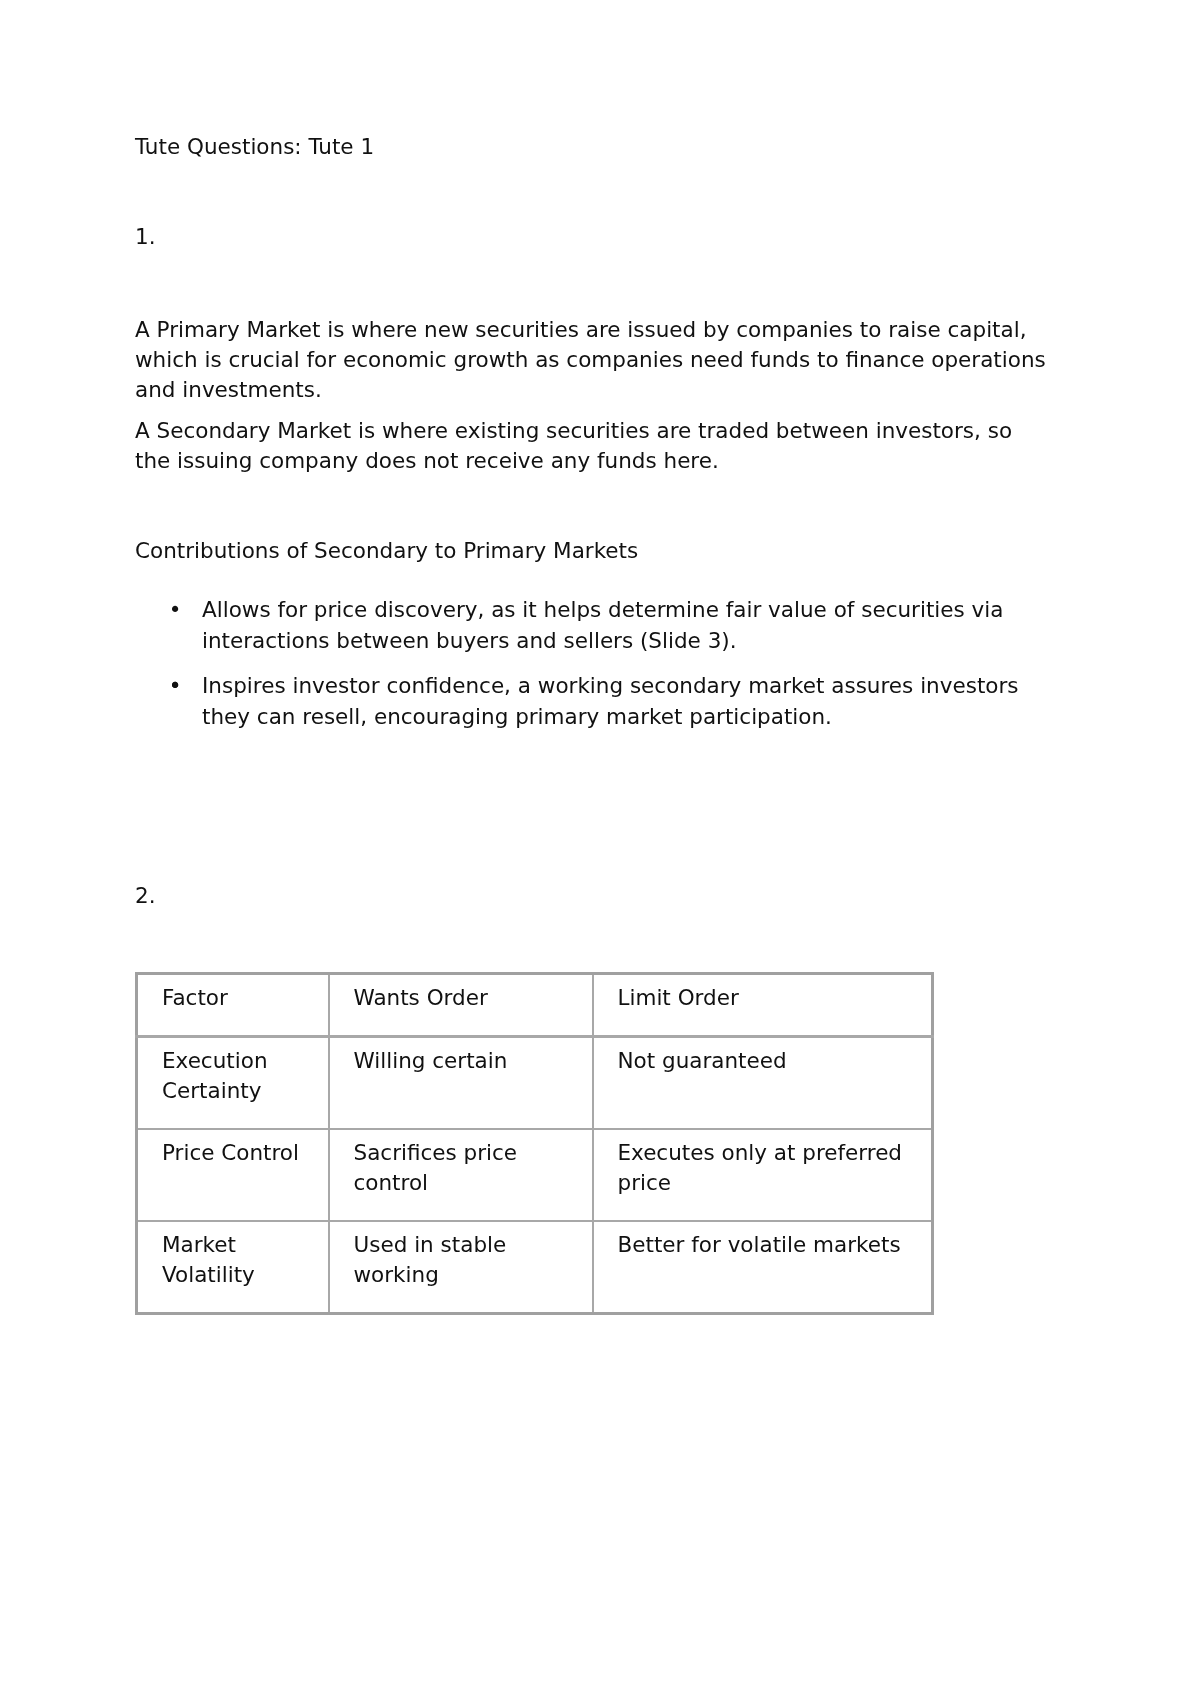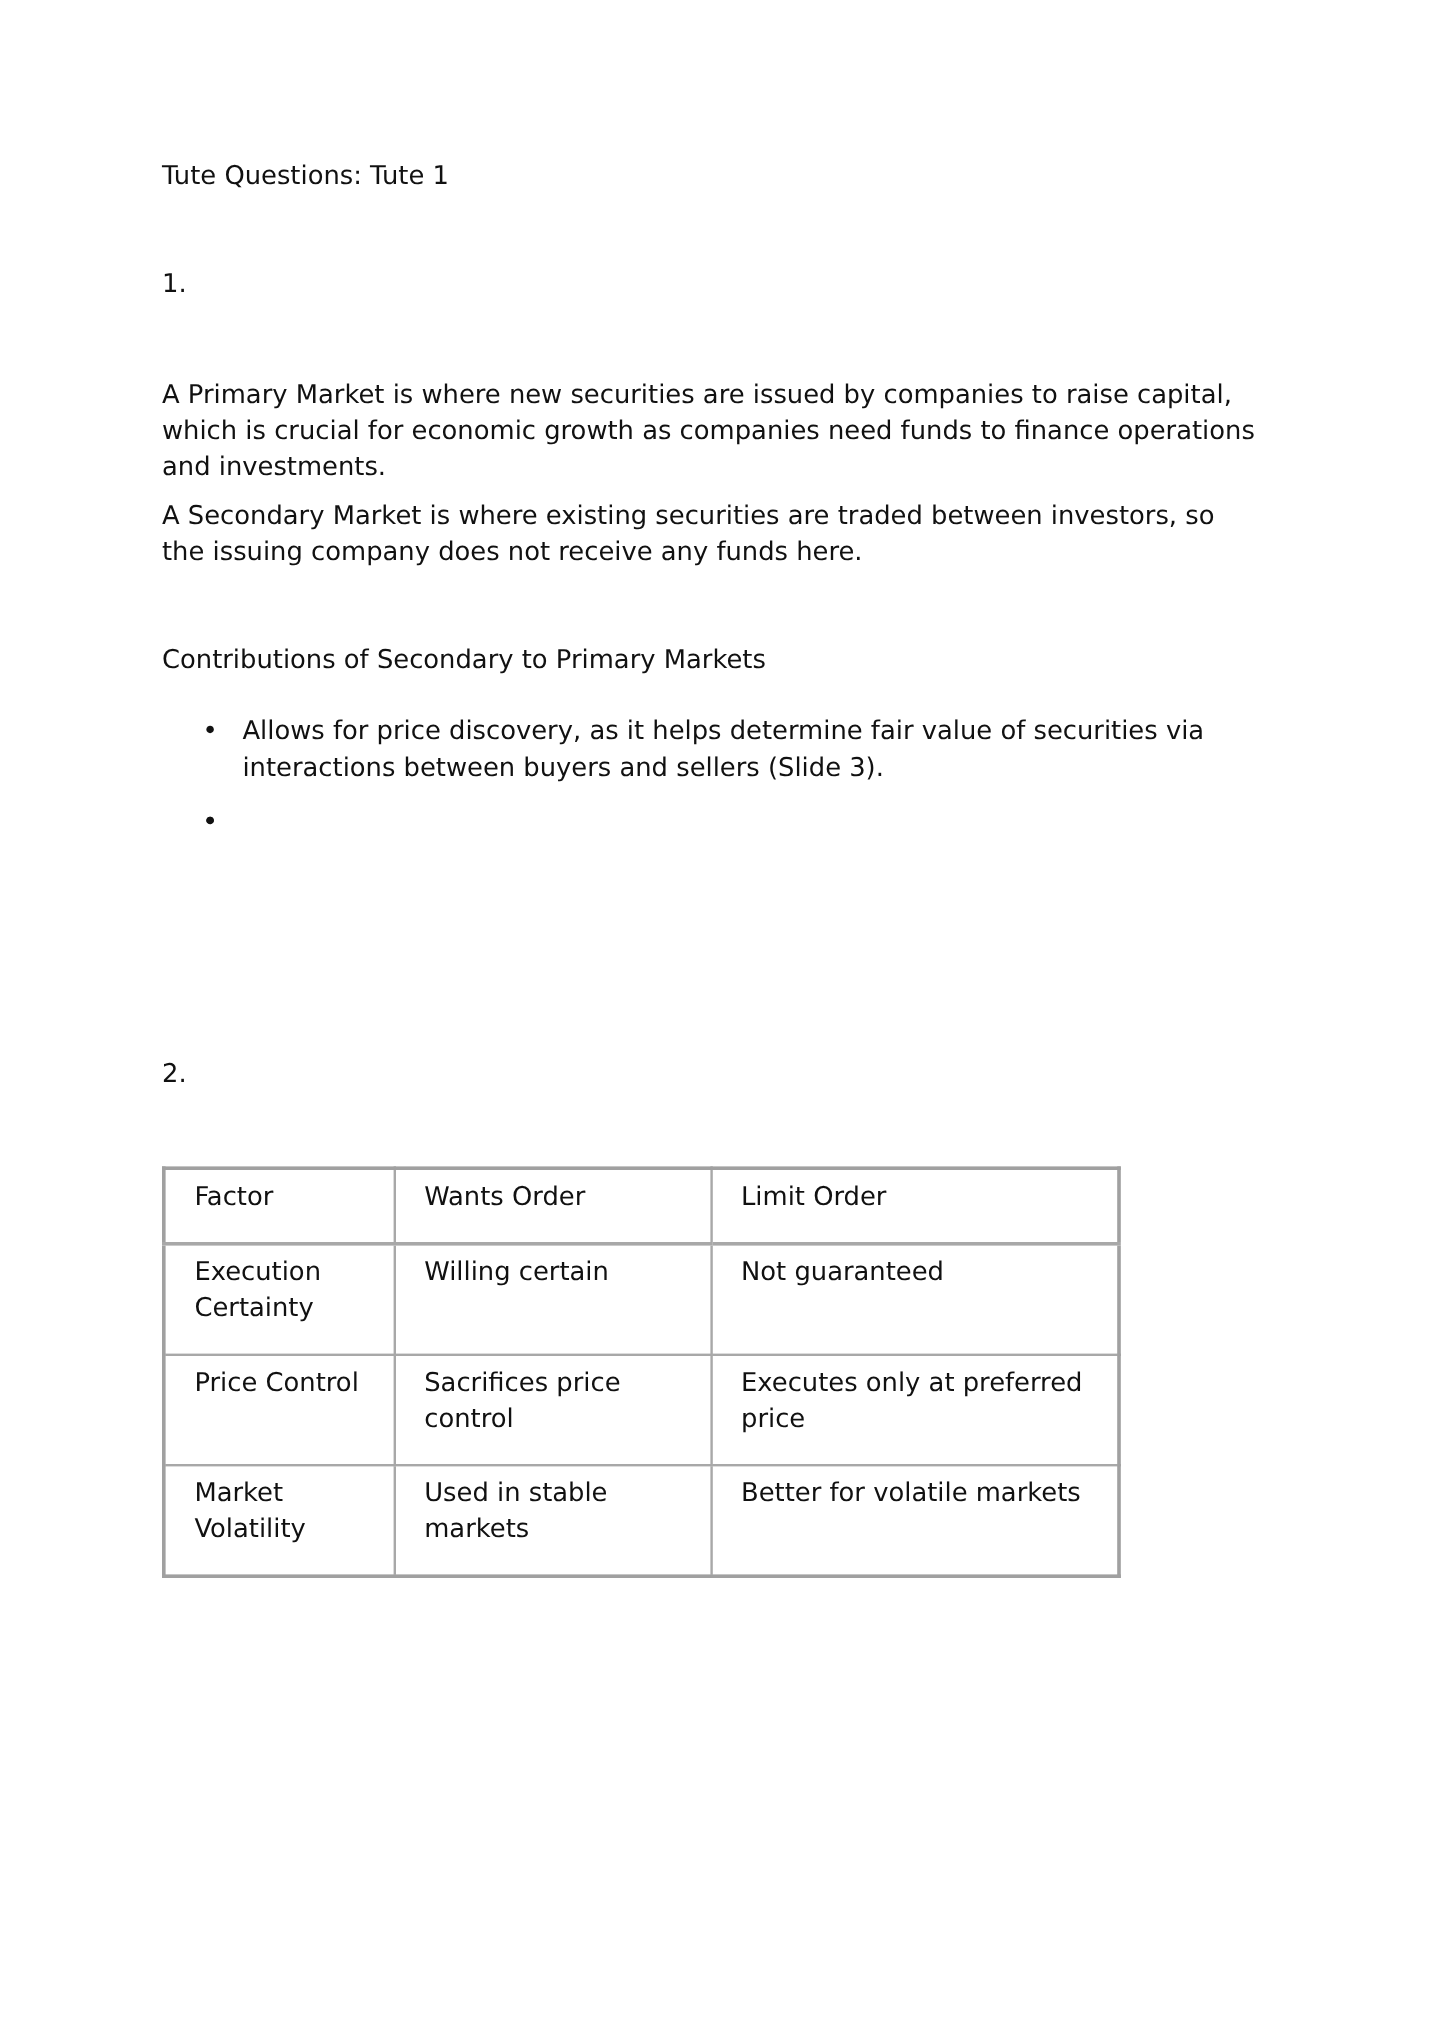--- a/index.html
+++ b/index.html
@@ -104,20 +104,21 @@
   <ul class="bullets">
     <li>
       <span class="bullet">•</span>
       <span class="btext">Allows for price discovery, as it helps determine fair value of securities via interactions between buyers and sellers (Slide 3).</span>
     </li>
     <li>
       <span class="bullet">•</span>
     </li>
     <li>
       <span class="bullet">•</span>
+      <span class="btext">Inspires investor confidence, a working secondary market assures investors they can resell, encouraging primary market participation.</span>
     </li>
   </ul>
 
   <div class="block q2">2.</div>
 
   <table class="orders">
     <colgroup>
       <col class="c1">
         <col class="c2">
         <col class="c3">
@@ -133,19 +134,19 @@
       <td>Willing certain</td>
       <td>Not guaranteed</td>
     </tr>
     <tr class="body-row">
       <td>Price Control</td>
       <td>Sacrifices price control</td>
       <td>Executes only at preferred price</td>
     </tr>
     <tr class="body-row">
       <td>Market Volatility</td>
-      <td>Used in stable markets</td>
+      <td>Used in stable working</td>
       <td>Better for volatile markets</td>
     </tr>
   </tbody>
     </table>
 
 </div>
 
 </body></html>

